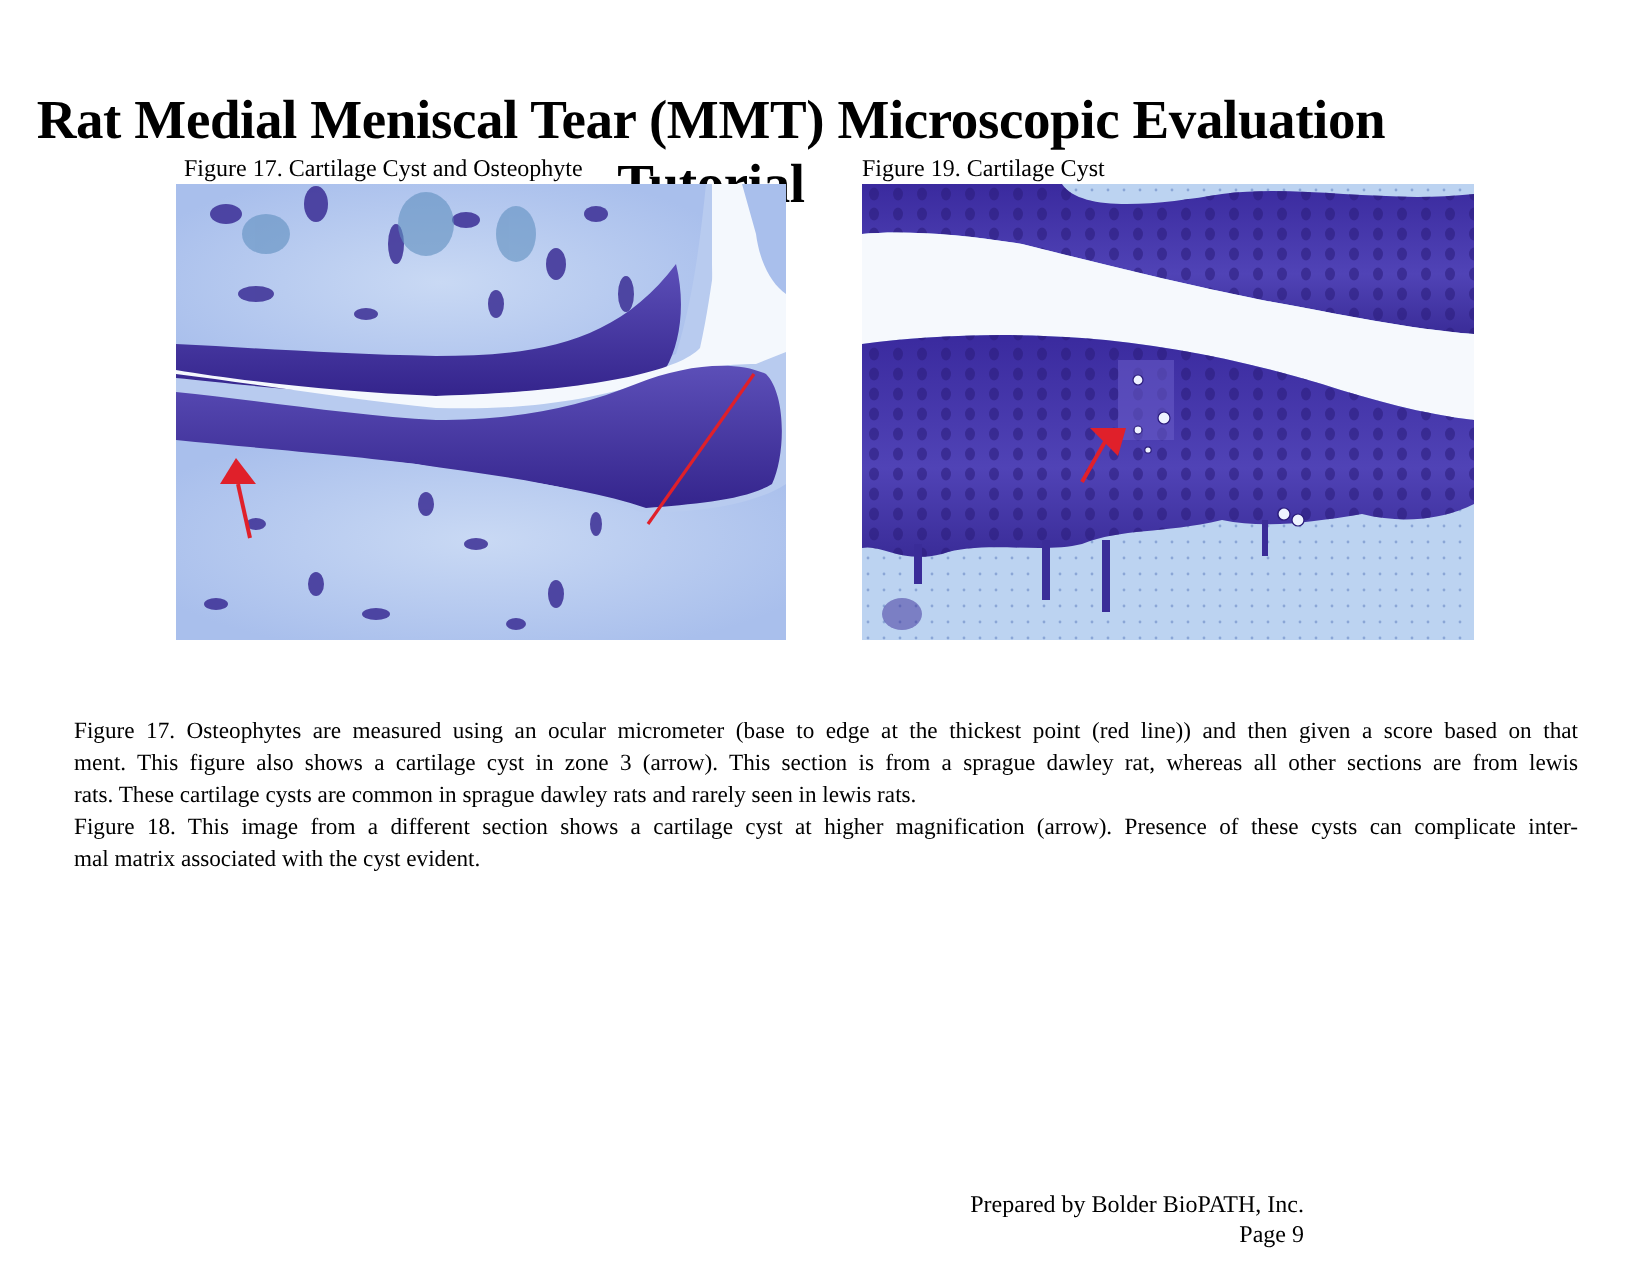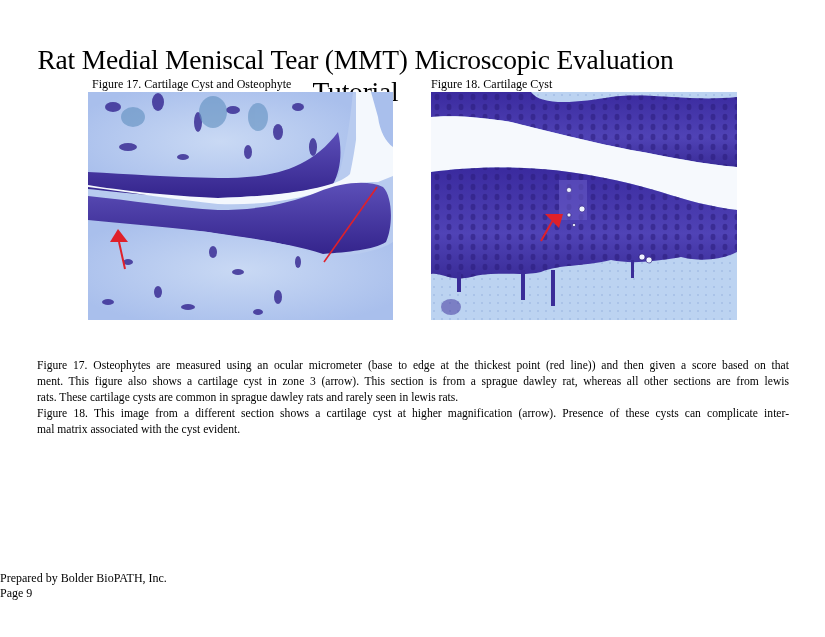--- a/index.html
+++ b/index.html
@@ -1,45 +1,45 @@
 <!DOCTYPE html>
 <html><head>
 <meta charset="utf-8">
 <style>
   html, body { margin: 0; padding: 0; background: #ffffff; }
   body { width: 825px; height: 637px; position: relative; overflow: hidden;
          font-family: "Liberation Serif", "DejaVu Serif", serif; color: #000; }
   .title { position: absolute; left: 0; top: 44px; width: 711px; text-align: center;
-           font-size: 27.5px; line-height: 32px; letter-spacing: -0.2px; }
+           font-size: 27.5px; line-height: 32px; letter-spacing: -0.2px; font-weight: bold; }
   .fig-caption { position: absolute; top: 77px; font-size: 12px; line-height: 14px; }
   #cap17 { left: 92px; }
   #cap18 { left: 431px; }
   .micro { position: absolute; top: 92px; height: 228px; overflow: hidden; }
   #fig17 { left: 88px; width: 305px; }
   #fig18 { left: 431px; width: 306px; }
   .micro svg { display: block; width: 100%; height: 100%; }
   .body-text { position: absolute; left: 37px; width: 752px; font-size: 11.6px; line-height: 16.2px;
                text-align: justify; }
   #para17 { top: 346px; margin-top: 12px; }
   #para18 { top: 406px; }
   .body-text span.line { display: block; text-align: justify; text-align-last: justify; white-space: nowrap; }
   .body-text span.line.last { text-align-last: left; }
-  .footer { position: absolute; left: 0; width: 652px; text-align: left; font-size: 12px; line-height: 16px; }
+  .footer { position: absolute; left: 0; width: 652px; text-align: right; font-size: 12px; line-height: 16px; margin-top: 24px; }
   #prepared { top: 570px; }
   #page-num { top: 585px; }
 </style>
 </head>
 <body>
 
 <div>
 
   <div class="title">Rat Medial Meniscal Tear (MMT) Microscopic Evaluation Tutorial</div>
 
   <div class="fig-caption" id="cap17">Figure 17.  Cartilage Cyst and Osteophyte</div>
-  <div class="fig-caption" id="cap18">Figure 18.  Cartilage Cyst</div>
+  <div class="fig-caption" id="cap18">Figure 19.  Cartilage Cyst</div>
 
   <div class="micro" id="fig17" title="Micrograph of rat knee joint showing cartilage cyst (red arrow) and osteophyte measurement (red line)">
     <svg viewBox="0 0 305 228" preserveAspectRatio="none" xmlns="http://www.w3.org/2000/svg">
       <defs>
         <radialGradient id="boneA" cx="50%" cy="50%" r="60%">
           <stop offset="0%" stop-color="#c9d9f4"></stop>
           <stop offset="100%" stop-color="#a9bfec"></stop>
         </radialGradient>
         <linearGradient id="cartA" x1="0" y1="0" x2="0" y2="1">
           <stop offset="0%" stop-color="#5c4fb8"></stop>

